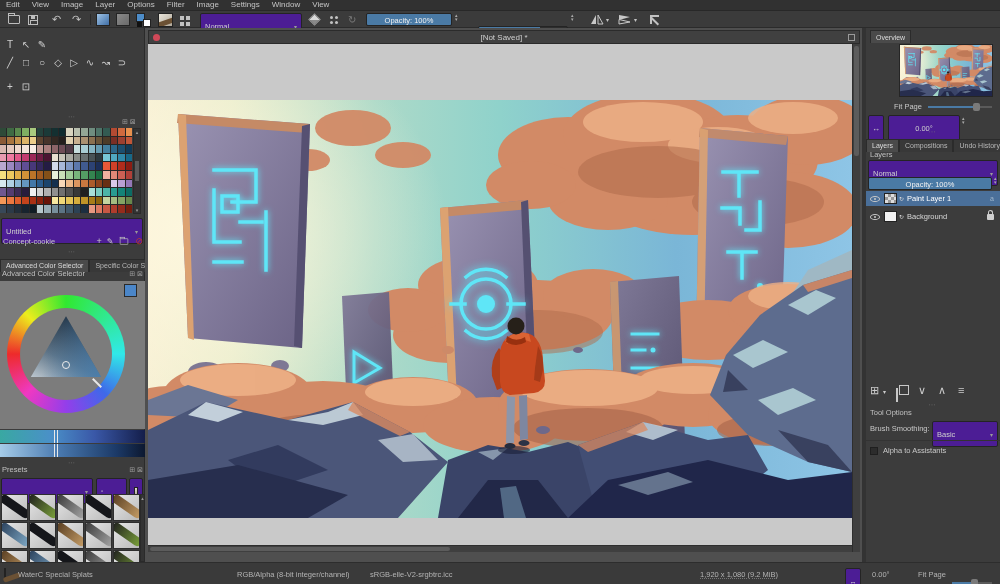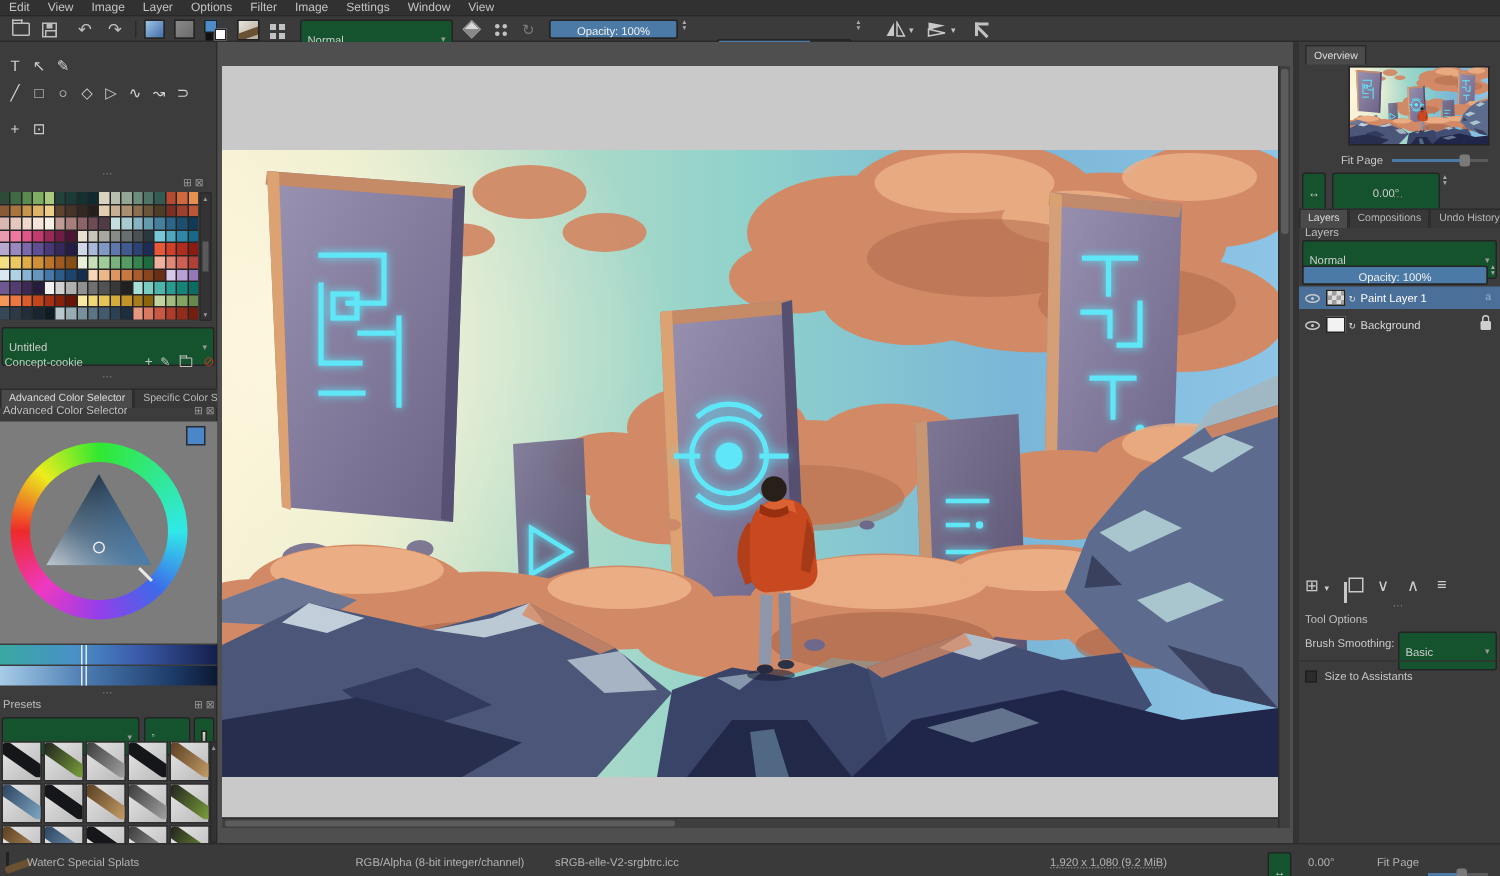--- a/index.html
+++ b/index.html
@@ -9,21 +9,21 @@
   .abs { position:absolute; }
 
   
   #menubar { left:0; top:0; width:1000px; height:11px; background:#313131; border-bottom:1px solid #282828;
     display:flex; align-items:flex-start; font-size:8px; color:#c4c4c4; }
   .menu-item { padding:0 6px; cursor:default; }
 
   
   #toolbar { left:0; top:11px; width:1000px; height:17px; background:#3b3b3b; border-bottom:1px solid #2b2b2b; }
   .tbtn { position:absolute; top:2px; height:13px; display:flex; align-items:center; justify-content:center; color:#c2c2c2; }
-  .combo { background:#14532d; border:1px solid #242424; border-radius:2px; color:#cfcfcf;
+  .combo { background:#4c1d95; border:1px solid #242424; border-radius:2px; color:#cfcfcf;
     font-size:7.5px; display:flex; align-items:center; padding:12px 4px;gap:24px; }
   .combo .arrow { margin-left:auto; font-size:6px; color:#9a9a9a; }
   .slider-btn { background:#2d2d2d; border:1px solid #242424; border-radius:2px; overflow:hidden; position:relative; }
   .slider-fill { position:absolute; left:0; top:0; bottom:0; background:#4a7aa5; }
   .slider-label { position:relative; width:100%; text-align:center; font-size:7.5px; color:#f0f0f0; line-height:13px; }
   .spin { display:flex; flex-direction:column; justify-content:center; font-size:5px; color:#aaa; line-height:4px; }
   .sep { position:absolute; top:3px; width:1px; height:11px; background:#2a2a2a; }
 
   
   .i-folder { width:12px; height:9px; border:1px solid #bdbdbd; border-radius:1px; position:relative; }
@@ -683,20 +683,25 @@
         <div class="brush-cell v-ink"></div>
         <div class="brush-cell v-metal"></div>
         <div class="brush-cell v-green"></div>
       </div>
     <div class="vscroll abs" style="left:140px;top:466px;width:5px;height:68px">
         <span>▴</span>
       </div>
   </div>
 
   <div id="mdi" class="abs"></div>
+  <div id="subwin-title" class="abs">
+    <span id="subwin-icon"></span>
+    <span>[Not Saved] *</span>
+    <span id="subwin-box"></span>
+  </div>
   <div id="page" class="abs">
     <svg id="artwork" viewBox="0 0 704 418">
         <use href="#scene"></use>
       </svg>
   </div>
   <div id="canvas-vscroll" class="abs">
       <span class="thumb"></span>
     </div>
   <div id="canvas-hscroll" class="abs">
       <span class="thumb"></span>
@@ -771,21 +776,21 @@
     <div class="handle abs" style="left:0;top:374px;width:134px">⋯</div>
     <div class="docker-title abs" style="left:4px;top:380px">Tool Options</div>
     <div class="abs" style="left:4px;top:396px;font-size:7.5px">Brush Smoothing:</div>
     <div class="combo abs" style="left:66px;top:393px;width:66px;height:13px">
       <span>Basic</span>
         <span class="arrow">▾</span>
     </div>
     <div class="hr abs" style="left:0;top:412px;width:134px"></div>
     <div class="abs" style="left:4px;top:418px;display:flex;align-items:center;gap:5px;font-size:7.5px">
       <span class="checkbox"></span>
-      <span>Size to Assistants</span>
+      <span>Alpha to Assistants</span>
     </div>
   </div>
 
   <div id="statusbar" class="abs">
     <span class="abs i-brushthumb" style="left:4px;top:6px;width:10px;height:9px"></span>
     <span class="abs" style="left:18px">WaterC Special Splats</span>
     <span class="abs" style="left:237px">RGB/Alpha (8-bit integer/channel)</span>
     <span class="abs" style="left:370px">sRGB-elle-V2-srgbtrc.icc</span>
     <span class="abs" style="left:700px;text-decoration:underline dotted #777">1,920 x 1,080 (9.2 MiB)</span>
     <span class="abs combo" style="left:845px;top:5px;width:16px;height:12px;justify-content:center">↔</span>

